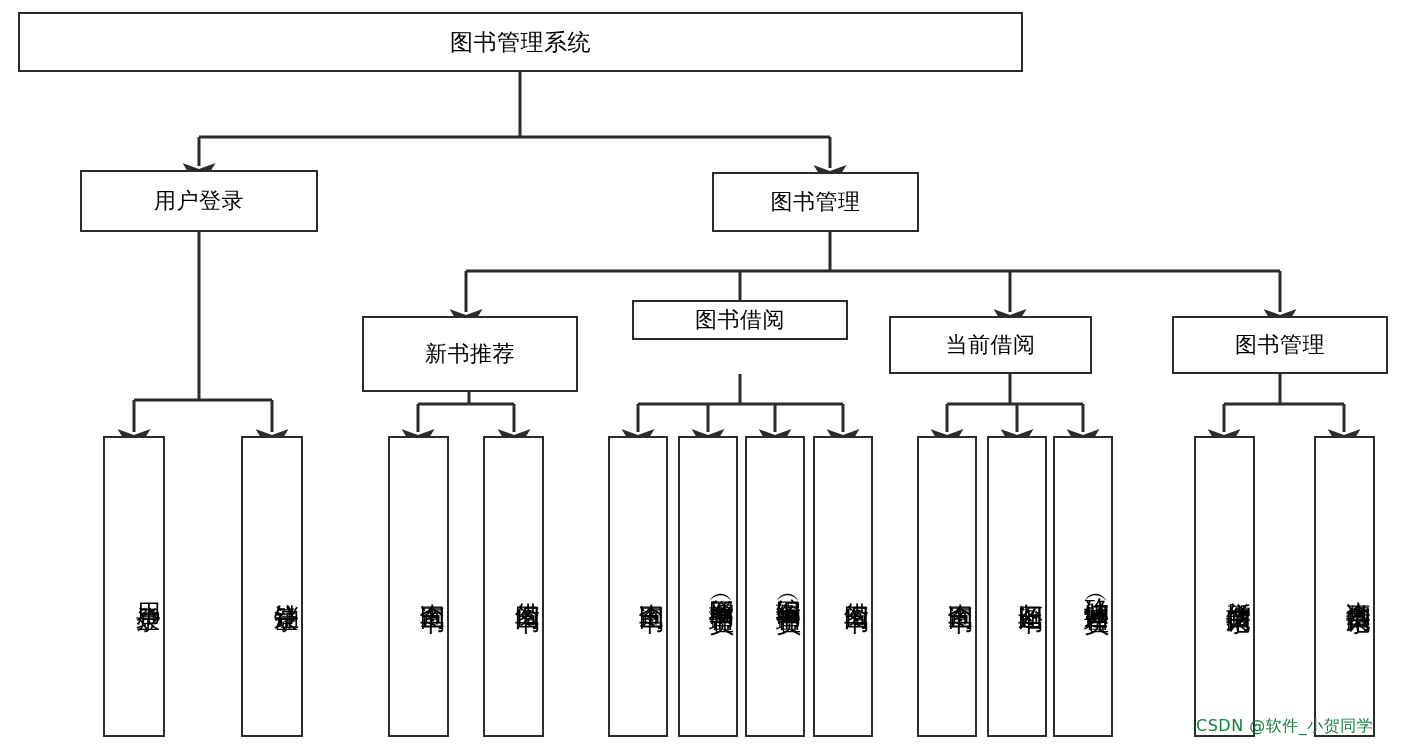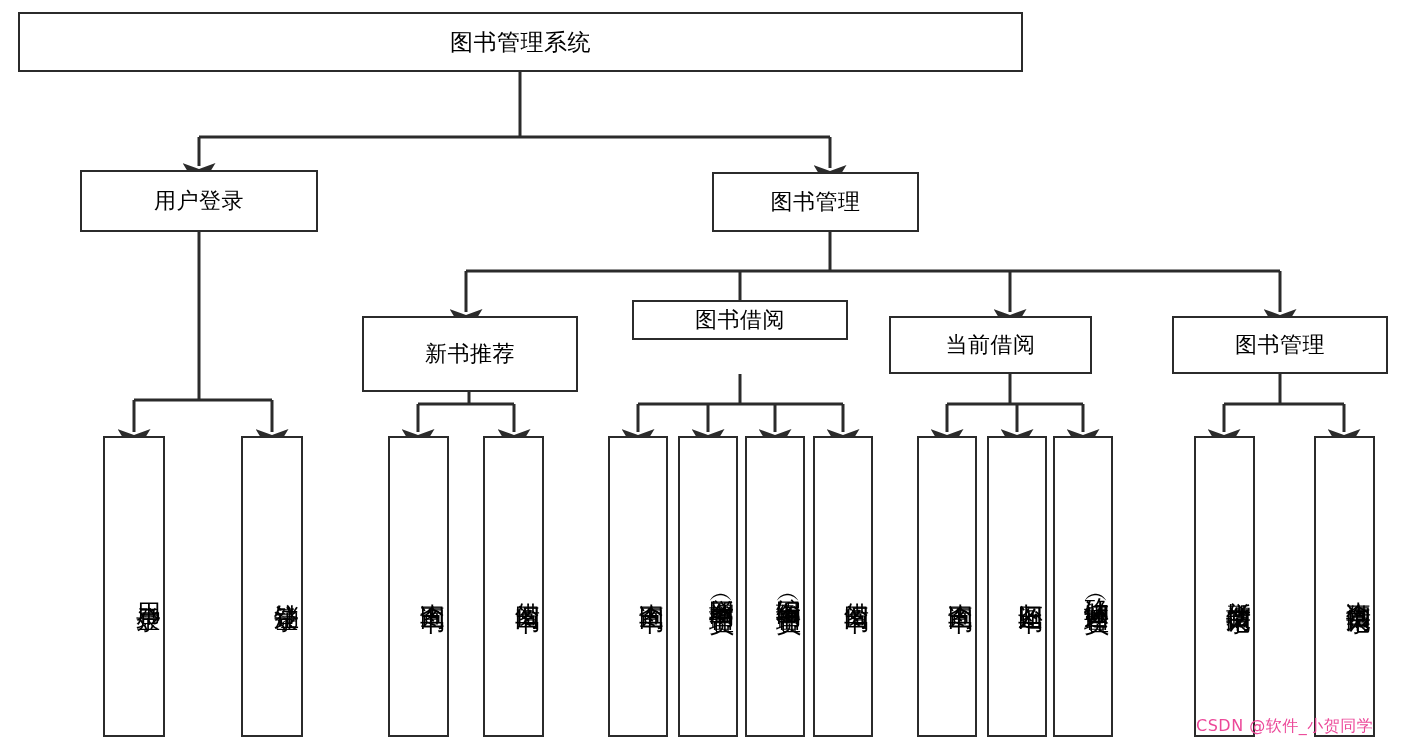--- a/index.html
+++ b/index.html
@@ -55,21 +55,21 @@
     justify-content: center;
   }
   .node-v .vlabel {
     writing-mode: vertical-rl;
     text-orientation: upright;
     display: block;
   }
   .watermark {
     position: absolute;
     font-size: 16px;
-    color: #ec4899;
+    color: #15803d;
     letter-spacing: 0.5px;
     white-space: nowrap;
     user-select: none;
   }
 </style>
 </head>
 <body>
 
 <div id="diagram-canvas">
 

